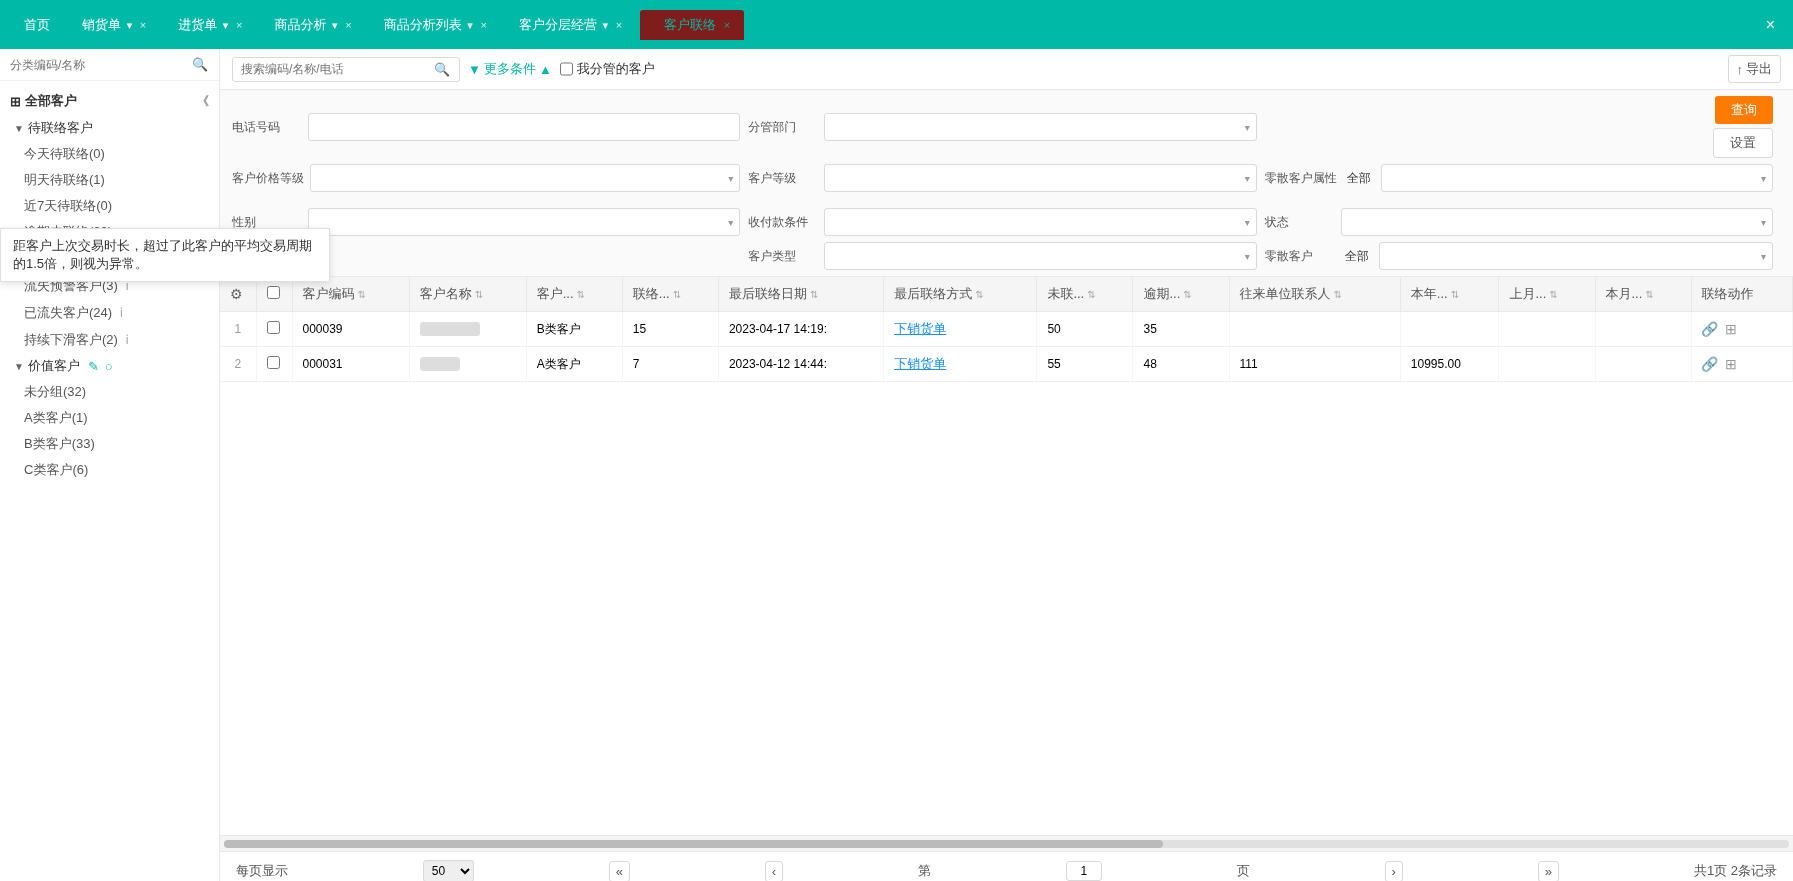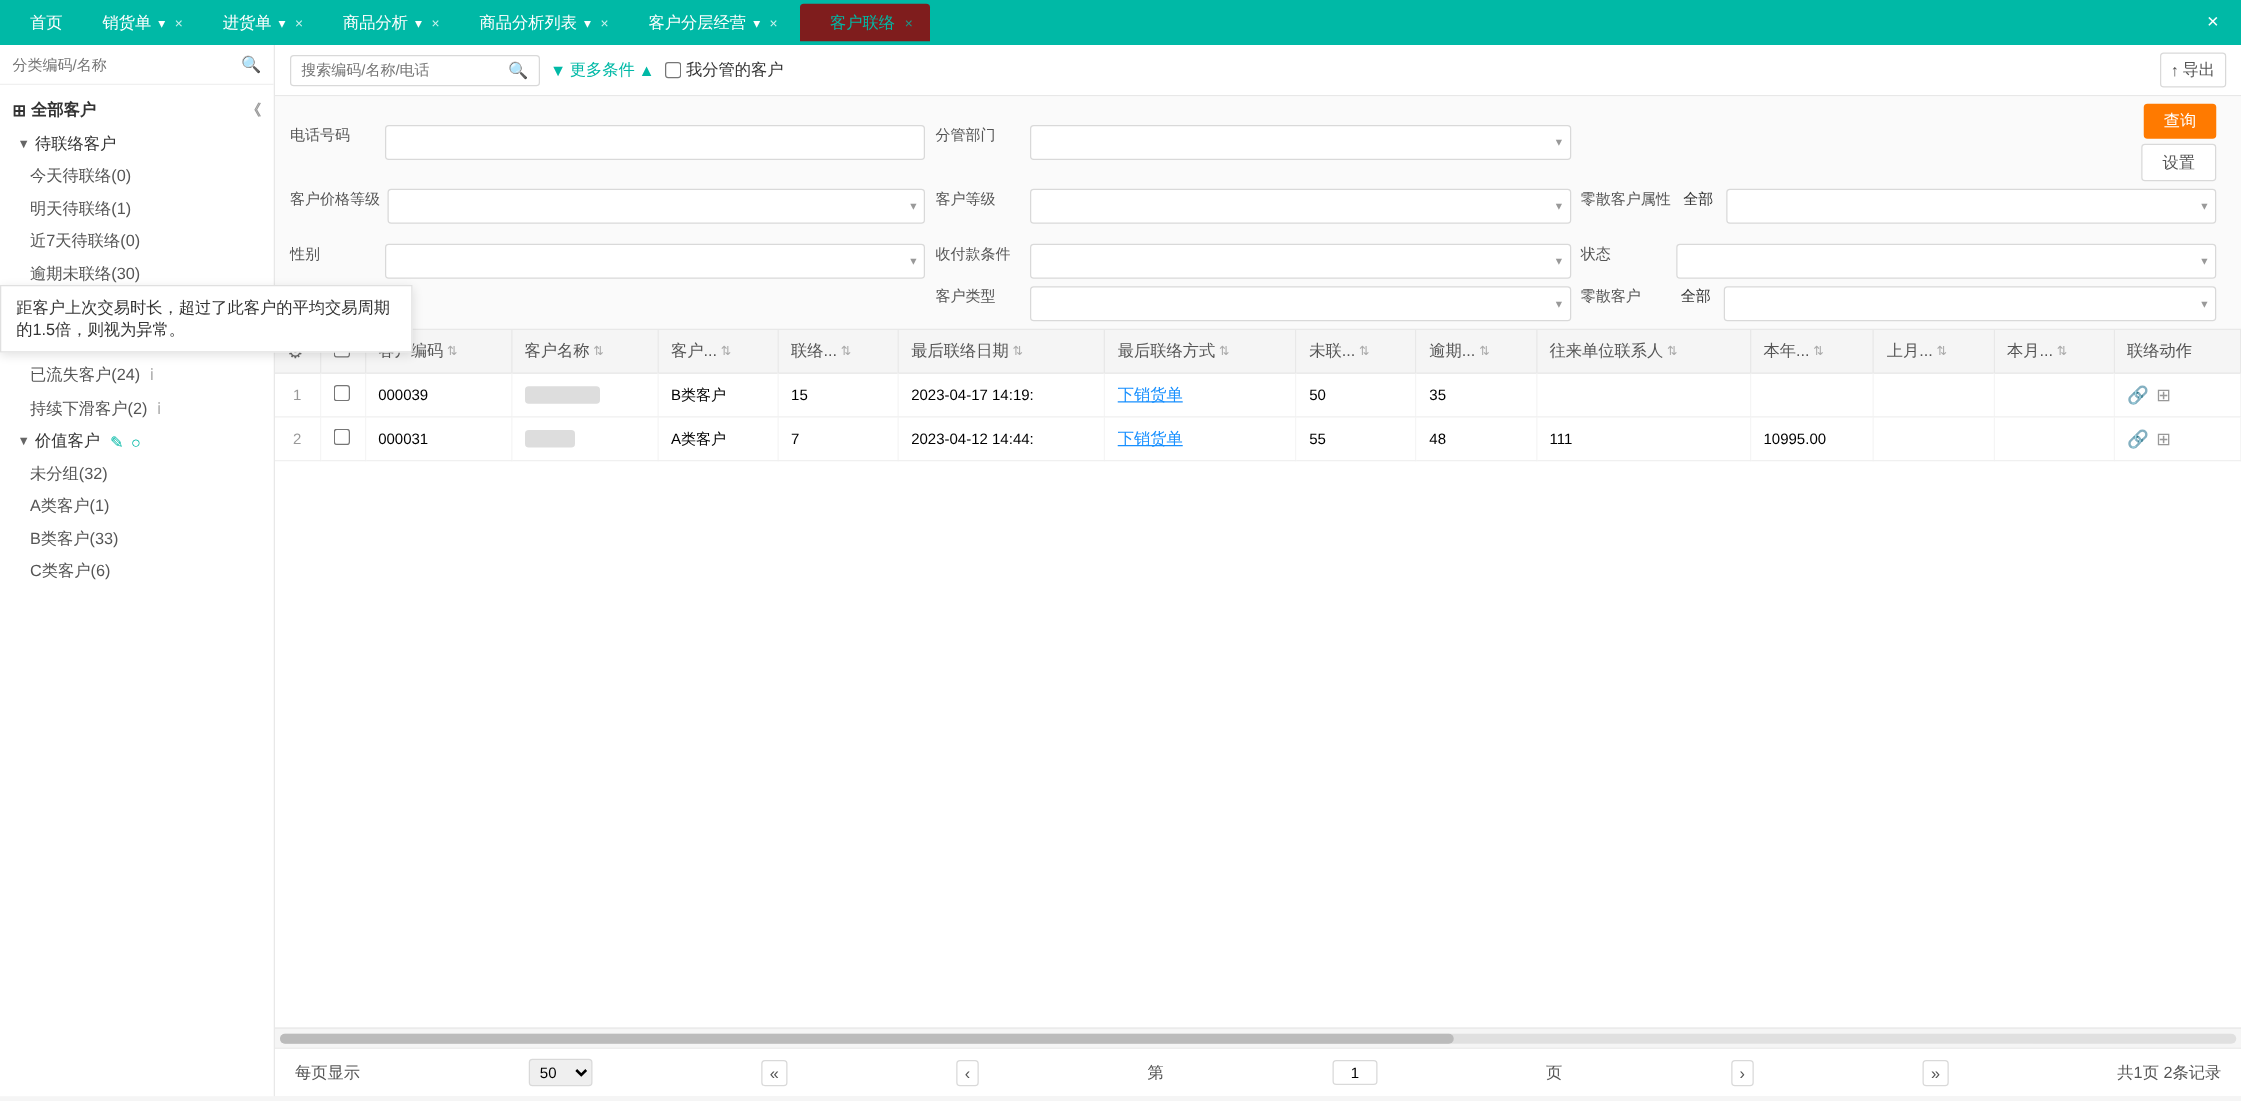--- a/index.html
+++ b/index.html
@@ -1,21 +1,21 @@
 <!DOCTYPE html>
 <html><head>
   <meta charset="utf-8">
   <style>
     * { box-sizing: border-box; margin: 0; padding: 0; font-family: 'Microsoft YaHei', Arial, sans-serif; font-size: 13px; }
     body { background: #f5f5f5; overflow: hidden; width: 1793px; height: 881px; }
 
     
     .top-nav {
       background: #00b9a6;
-      height: 36px;
+      height: 49px;
       display: flex;
       align-items: center;
       padding: 0 10px;
       gap: 4px;
     }
     .nav-tab {
       color: #fff;
       padding: 6px 14px;
       cursor: pointer;
       border-radius: 3px 3px 0 0;
@@ -146,21 +146,21 @@
       gap: 8px;
       flex-wrap: wrap;
     }
     .filter-search {
       display: flex;
       align-items: center;
       border: 1px solid #d9d9d9;
       border-radius: 3px;
       padding: 4px 8px;
       gap: 4px;
-      width: 200px;
+      width: 228px;
     }
     .filter-search input {
       border: none;
       outline: none;
       font-size: 12px;
       width: 140px;
     }
     .filter-search-icon { color: #999; }
     .filter-more {
       display: flex;
@@ -184,21 +184,21 @@
       gap: 3px;
       color: #555;
       cursor: pointer;
       font-size: 12px;
       padding: 4px 8px;
       border: 1px solid #d9d9d9;
       border-radius: 3px;
     }
     .filter-row {
       display: flex;
-      align-items: flex-start;
+      align-items: center;
       gap: 6px;
     }
     .filter-label {
       color: #555;
       white-space: nowrap;
       font-size: 12px;
       min-width: 70px;
     }
     .filter-select {
       flex: 1;

